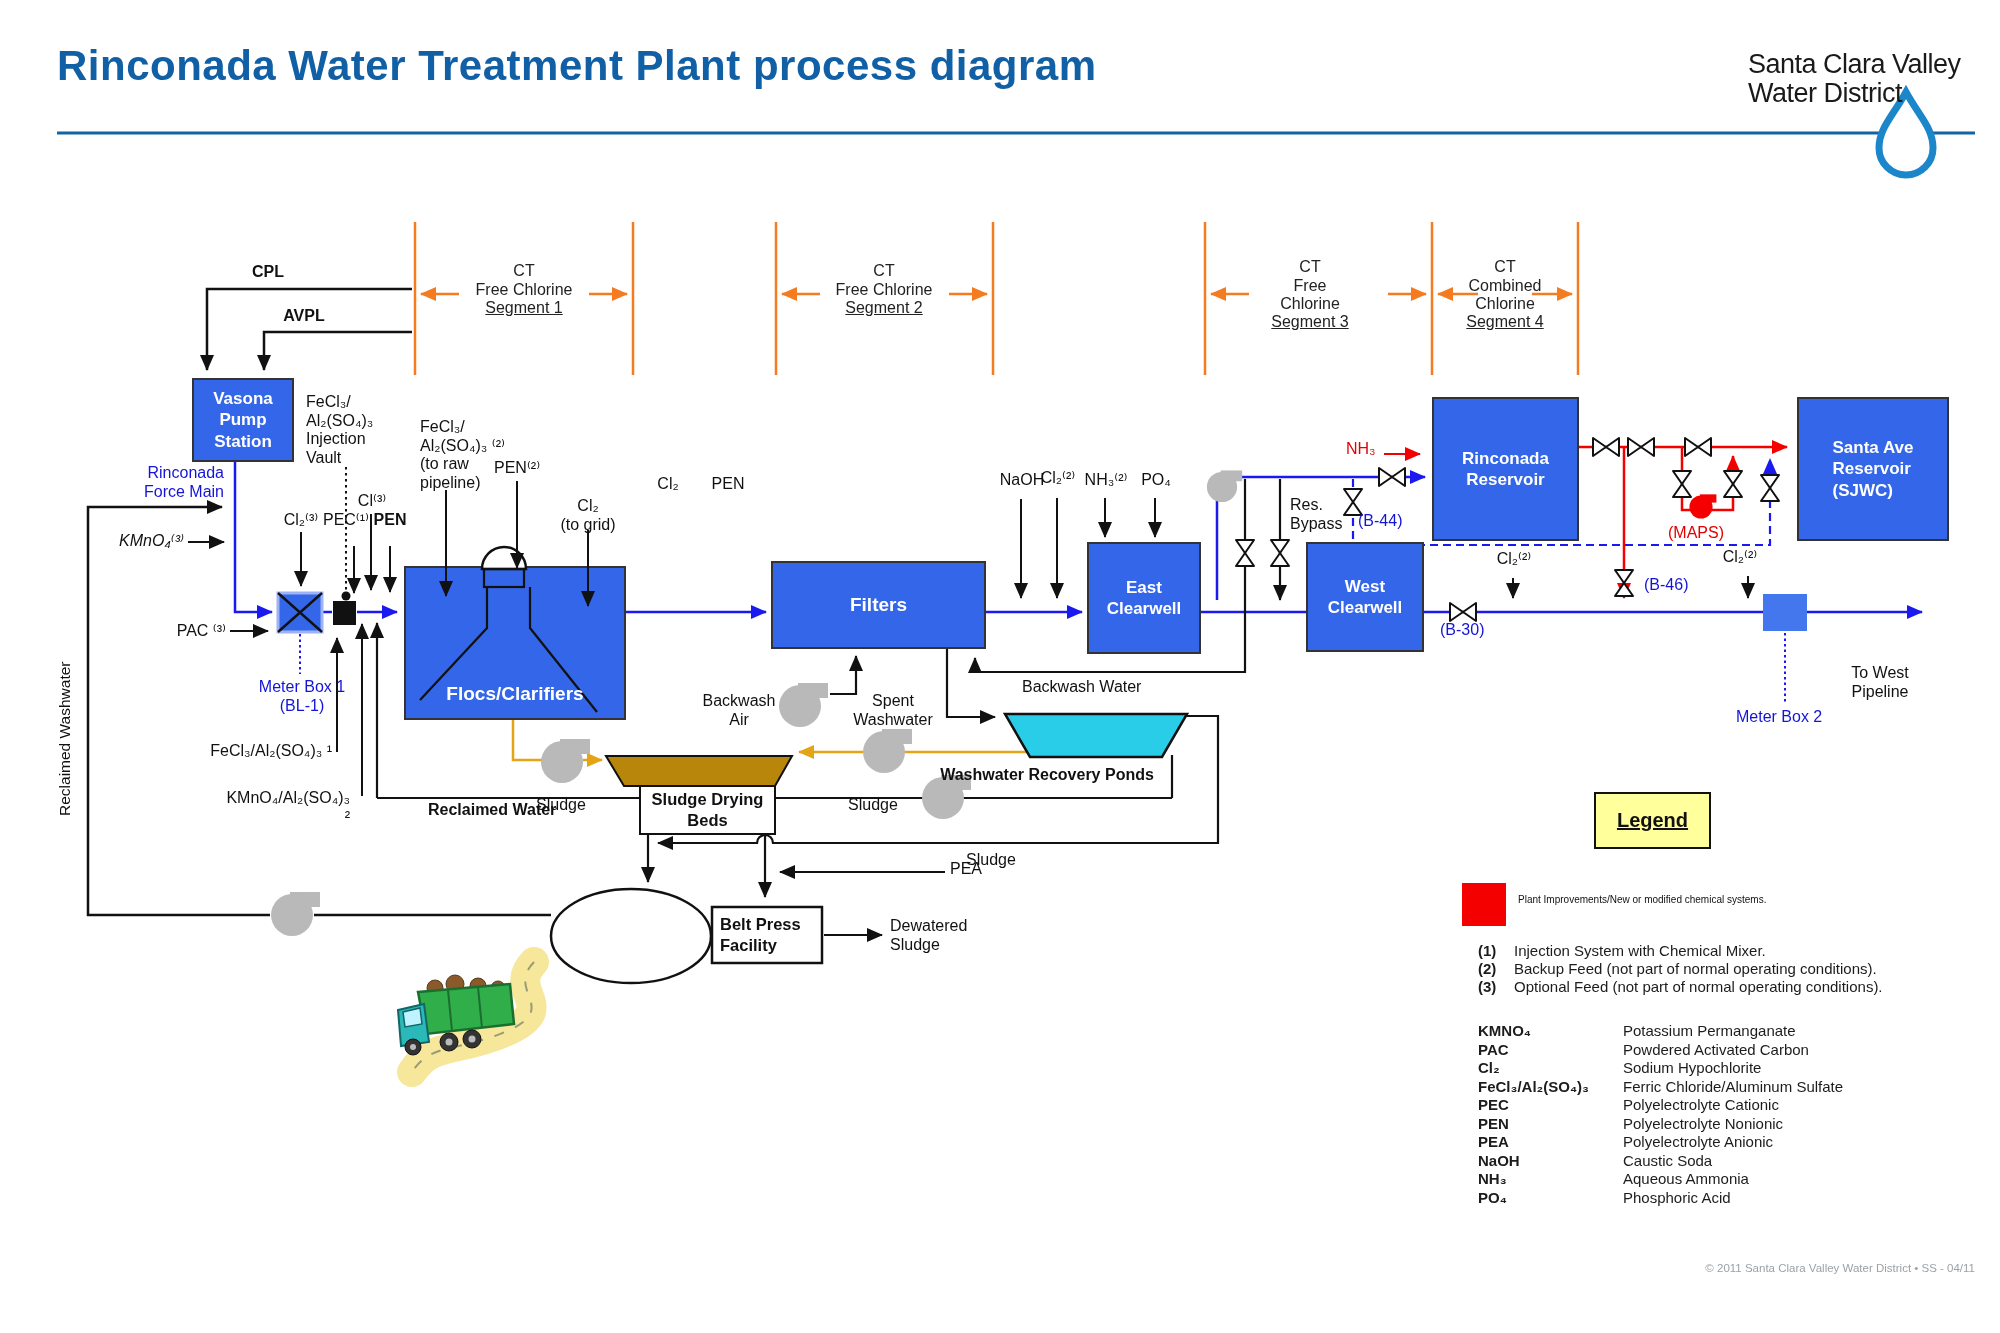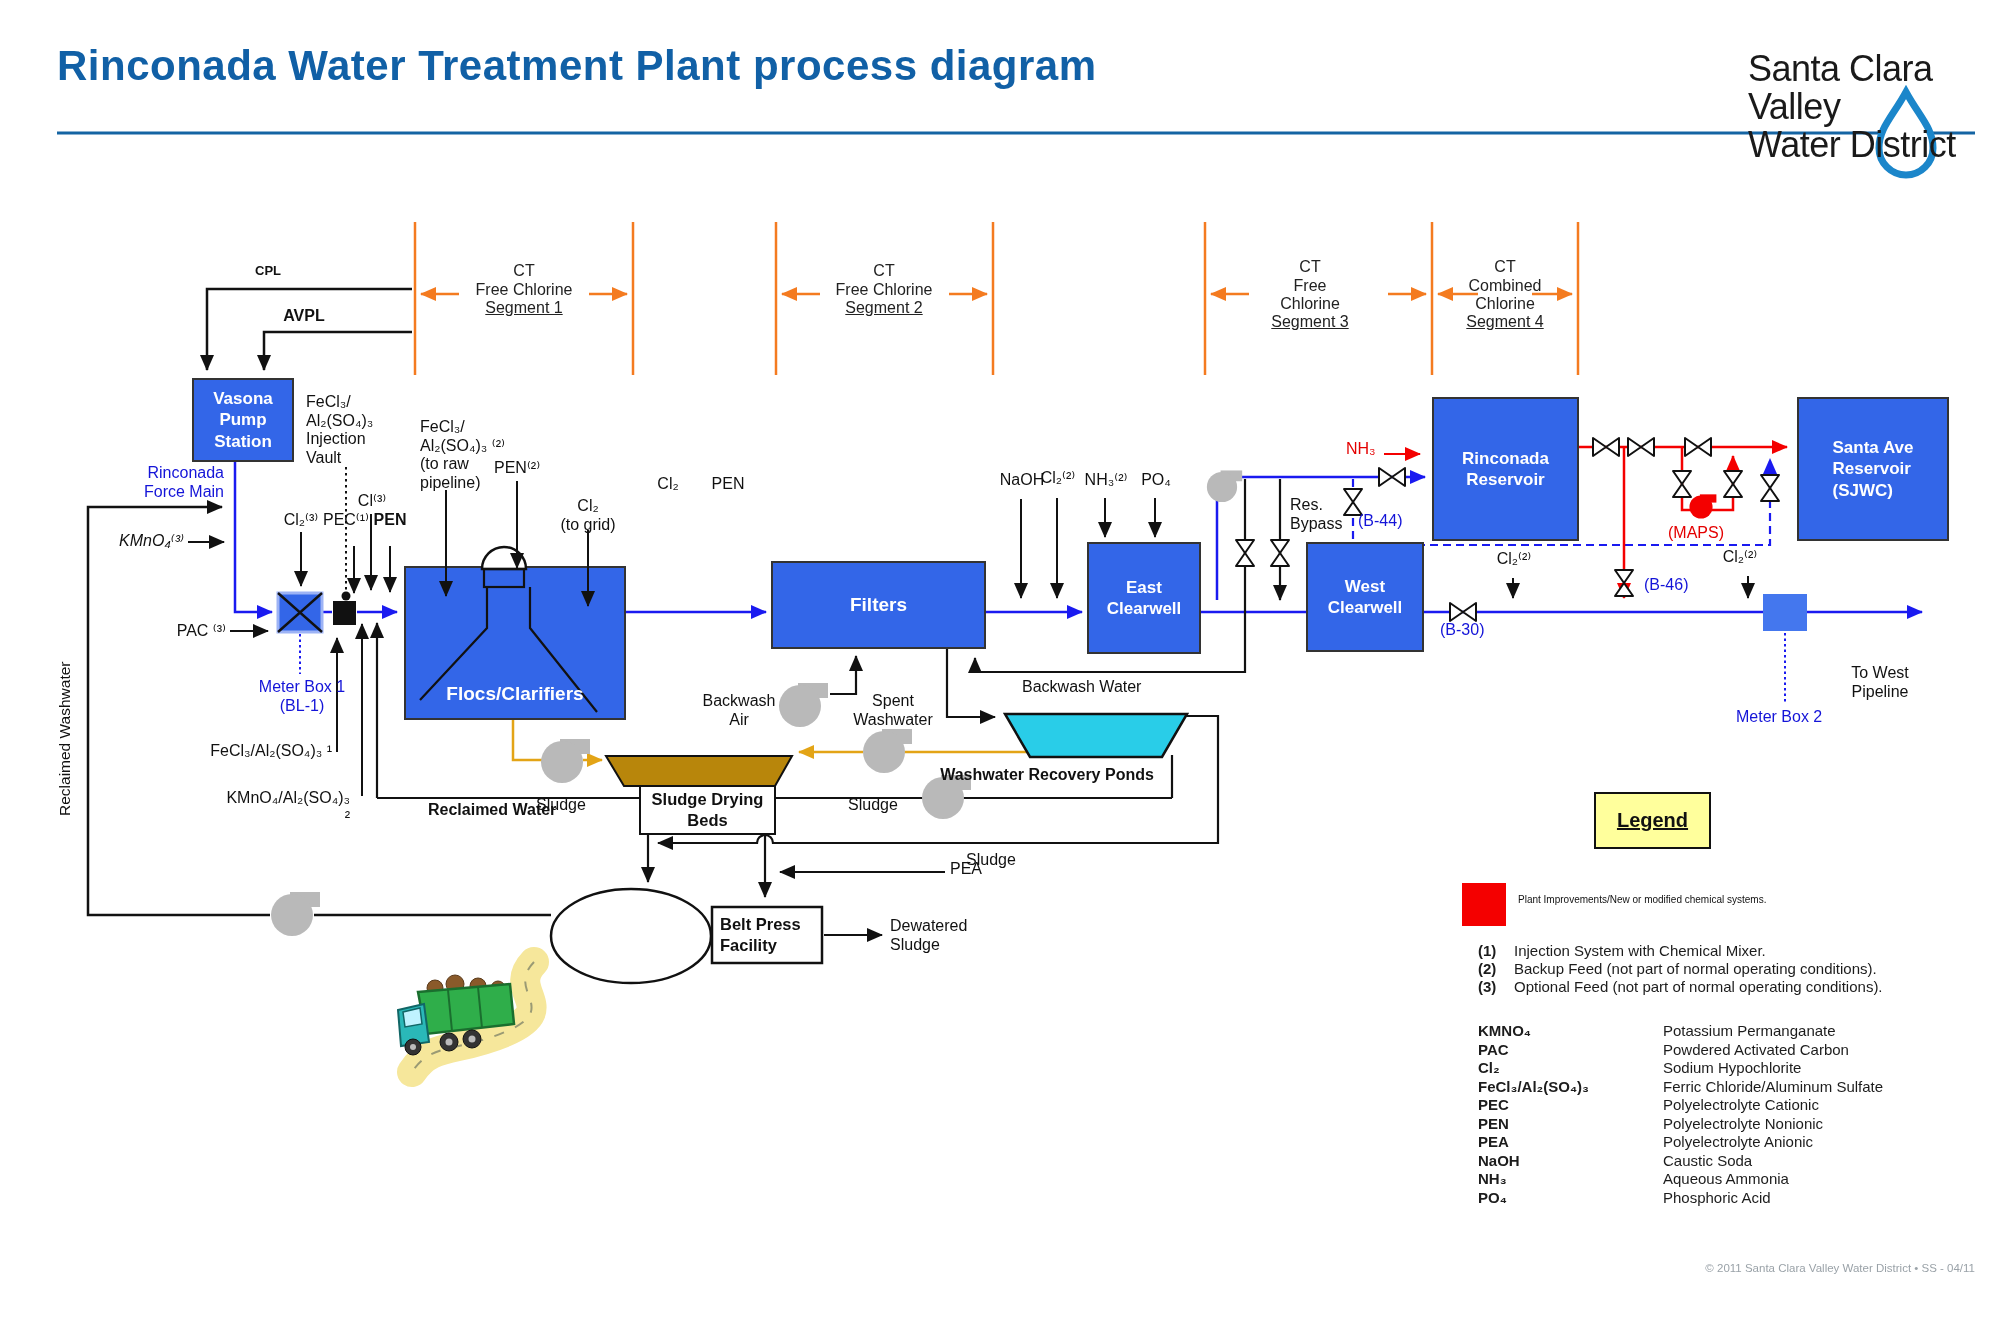--- a/index.html
+++ b/index.html
@@ -6,28 +6,28 @@
   #canvas{position:relative;width:2000px;height:1333px;background:#fff;overflow:hidden;}
   svg{position:absolute;left:0;top:0;}
   .lb{position:absolute;font-size:16px;line-height:1.16;color:#111;white-space:pre-line;z-index:5;}
   .c{text-align:center}.r{text-align:right}.b{font-weight:bold}
   .blue{color:#1414D8}.red{color:#E40000}.i{font-style:italic}
   .seg{color:#222}
   .und{text-decoration:underline}
   .node{position:absolute;display:flex;align-items:center;justify-content:center;color:#fff;
         font-weight:bold;text-align:center;white-space:pre-line;z-index:5;font-size:17px;line-height:1.25;}
   .title{position:absolute;left:57px;top:42px;font-size:42px;font-weight:bold;color:#1160A6;letter-spacing:.5px;z-index:5;}
-  .logo{position:absolute;left:1748px;top:50px;font-size:36px;line-height:1.06;color:#1a1a1a;letter-spacing:-.5px;white-space:pre-line;z-index:5;}
+  .logo{position:absolute;left:1748px;top:50px;font-size:27px;line-height:1.06;color:#1a1a1a;letter-spacing:-.5px;white-space:pre-line;z-index:5;}
   .copy{position:absolute;left:1620px;top:1262px;width:355px;text-align:right;font-size:11.5px;color:#9aa2a8;z-index:5;}
   .vert{position:absolute;left:56px;top:586px;height:230px;writing-mode:vertical-rl;transform:rotate(180deg);font-size:15.5px;color:#111;z-index:5;}
   .legendbox{position:absolute;left:1595px;top:793px;width:115px;height:55px;display:flex;align-items:center;justify-content:center;
              font-size:20px;font-weight:600;text-decoration:underline;color:#111;z-index:6;}
   .fnrow{position:absolute;left:1478px;width:500px;display:flex;font-size:15px;color:#1c1c1c;z-index:5;}
   .fnrow .n{width:36px;font-weight:bold;}
-  .chemrow{position:absolute;left:1478px;width:490px;display:flex;font-size:15px;color:#1c1c1c;z-index:5;gap:40px;}
+  .chemrow{position:absolute;left:1478px;width:490px;display:flex;font-size:15px;color:#1c1c1c;z-index:5;}
   .chemrow .k{width:145px;font-weight:bold;}
 </style>
 </head>
 <body>
 
 <div id="canvas">
 
 <svg width="2000" height="1333" viewBox="0 0 2000 1333">
   <defs>
     <marker id="mb" markerUnits="userSpaceOnUse" markerWidth="17" markerHeight="14" refX="15" refY="7" orient="auto">
@@ -257,21 +257,21 @@
 <div class="lb c seg und" style="left:804px;top:299px;width:160px">Segment 2</div>
 <div class="lb c seg" style="left:1245px;top:258px;width:130px">CT
 Free
 Chlorine</div>
 <div class="lb c seg und" style="left:1245px;top:313px;width:130px">Segment 3</div>
 <div class="lb c seg" style="left:1432px;top:258px;width:146px">CT
 Combined
 Chlorine</div>
 <div class="lb c seg und" style="left:1432px;top:313px;width:146px">Segment 4</div>
 
-<div class="lb c b" style="left:238px;top:263px;width:60px;font-size:13px">CPL</div>
+<div class="lb c b" style="left:238px;top:263px;width:60px;font-size:16px">CPL</div>
 <div class="lb c b" style="left:272px;top:307px;width:64px;font-size:16px">AVPL</div>
 <div class="lb r blue" style="left:120px;top:464px;width:104px">Rinconada
 Force Main</div>
 <div class="vert">Reclaimed Washwater</div>
 <div class="lb b" style="left:428px;top:801px;width:150px">Reclaimed Water</div>
 <div class="lb" style="left:1022px;top:678px;width:140px">Backwash Water</div>
 <div class="lb c" style="left:697px;top:692px;width:84px">Backwash
 Air</div>
 <div class="lb c" style="left:843px;top:692px;width:100px">Spent
 Washwater</div>

